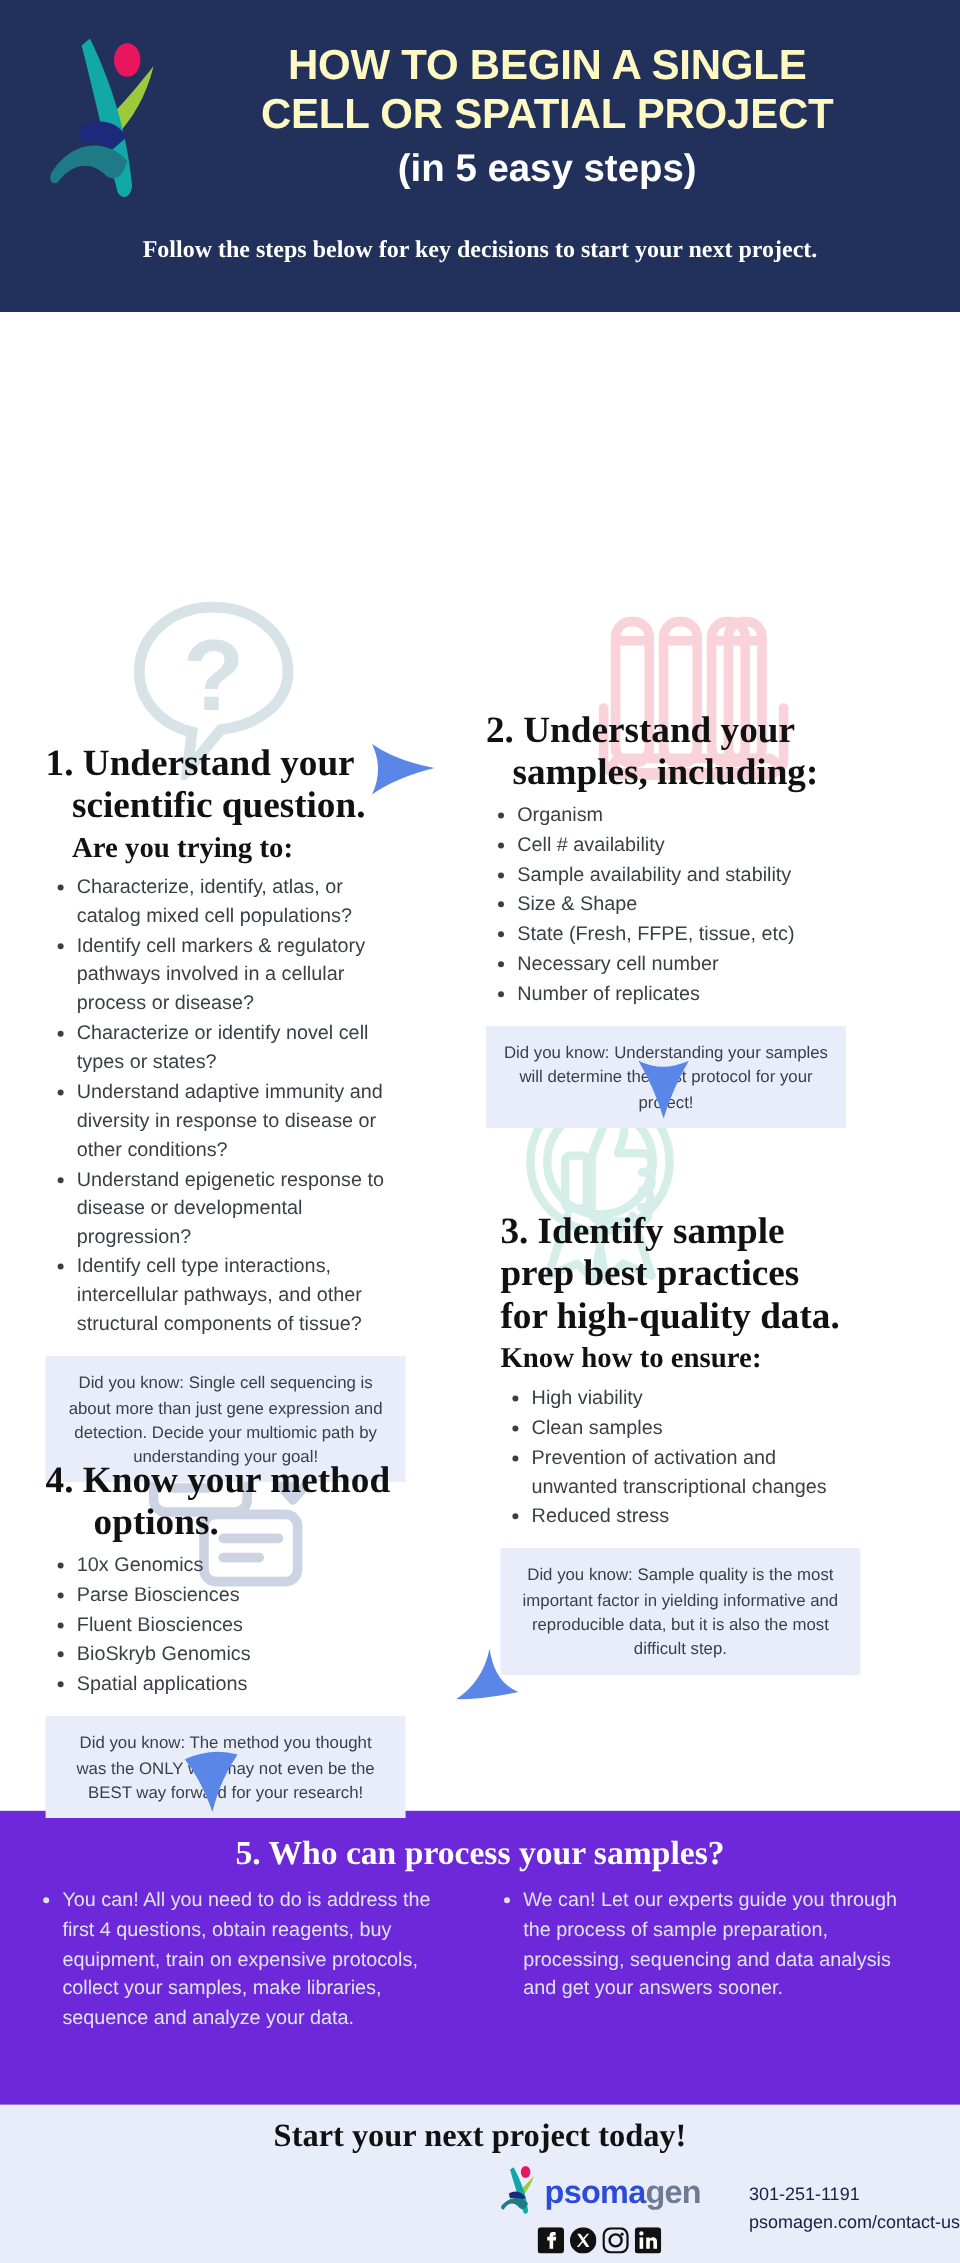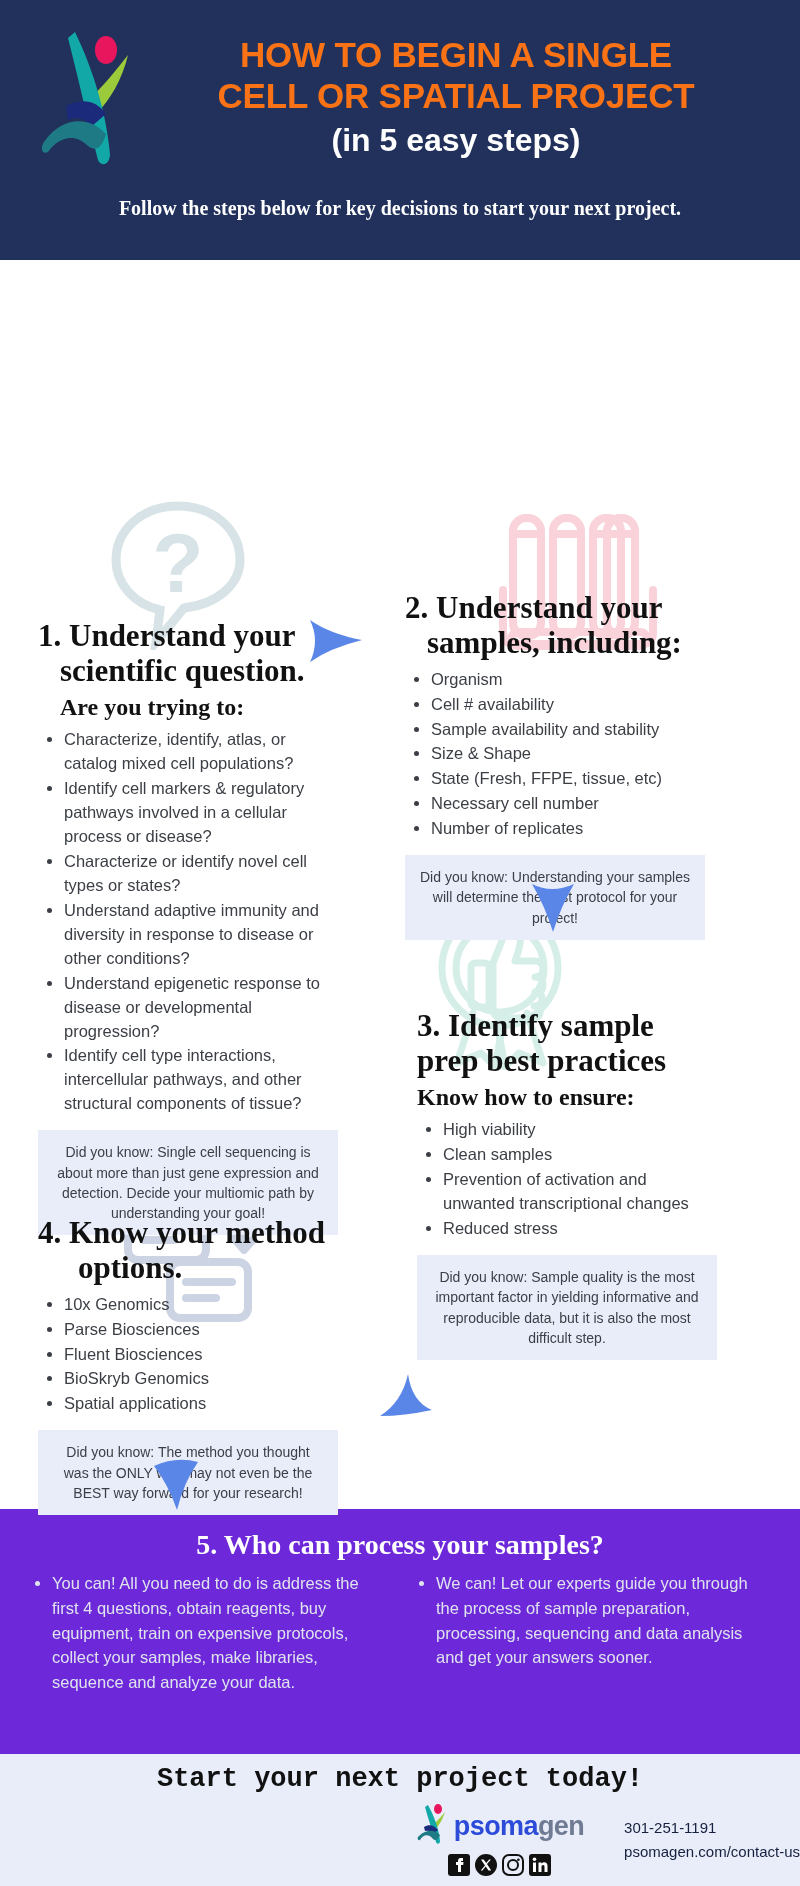--- a/index.html
+++ b/index.html
@@ -39,21 +39,21 @@
   .header-titles {
     flex: 1 1 auto;
     text-align: center;
     padding-right: 18px;
   }
   .header-title {
     font-family: "Liberation Sans", sans-serif;
     font-weight: bold;
     font-size: 35px;
     line-height: 1.17;
-    color: #f97316;
+    color: #fef9c3;
     letter-spacing: -0.2px;
   }
   .header-sub {
     font-weight: bold;
     font-size: 32px;
     color: #ffffff;
     line-height: 1.2;
     margin-top: 4px;
   }
   .header-tagline {
@@ -165,21 +165,21 @@
   
   .footer {
     position: relative;
     width: 800px;
     height: 132px;
     background: #e9edfa;
     text-align: center;
     padding-top: 10px;
   }
   .footer-title {
-    font-family: Liberation Mono, monospace;
+    font-family: Liberation Serif, serif;
     font-weight: bold;
     font-size: 27px;
     color: #111111;
   }
   .footer-row {
     display: flex;
     justify-content: flex-end;
     align-items: flex-start;
     gap: 40px;
     margin-top: 8px;
@@ -331,20 +331,21 @@
       <svg width="46" height="52" viewBox="0 0 46 52">
         <path d="M2 2 Q22 12 44 2 Q31 24 23 50 Q15 24 2 2 Z" fill="#5a86e8"></path>
       </svg>
     </div>
 
     <div class="step" style="left:405px; top:748px; width:300px;margin-left:12px;">
       <div class="step-head">
         <span>3.</span>
         <span>Identify sample</span><br>
         <span>prep best practices</span><br>
+        <span>for high-quality data.</span>
       </div>
       <div class="step-sub">Know how to ensure:</div>
       <ul class="step-list">
         <li>High viability</li>
         <li>Clean samples</li>
         <li>Prevention of activation and unwanted transcriptional changes</li>
         <li>Reduced stress</li>
       </ul>
       <div class="dyk">Did you know: Sample quality is the most important factor in yielding informative and reproducible data, but it is also the most difficult step.</div>
     </div>

